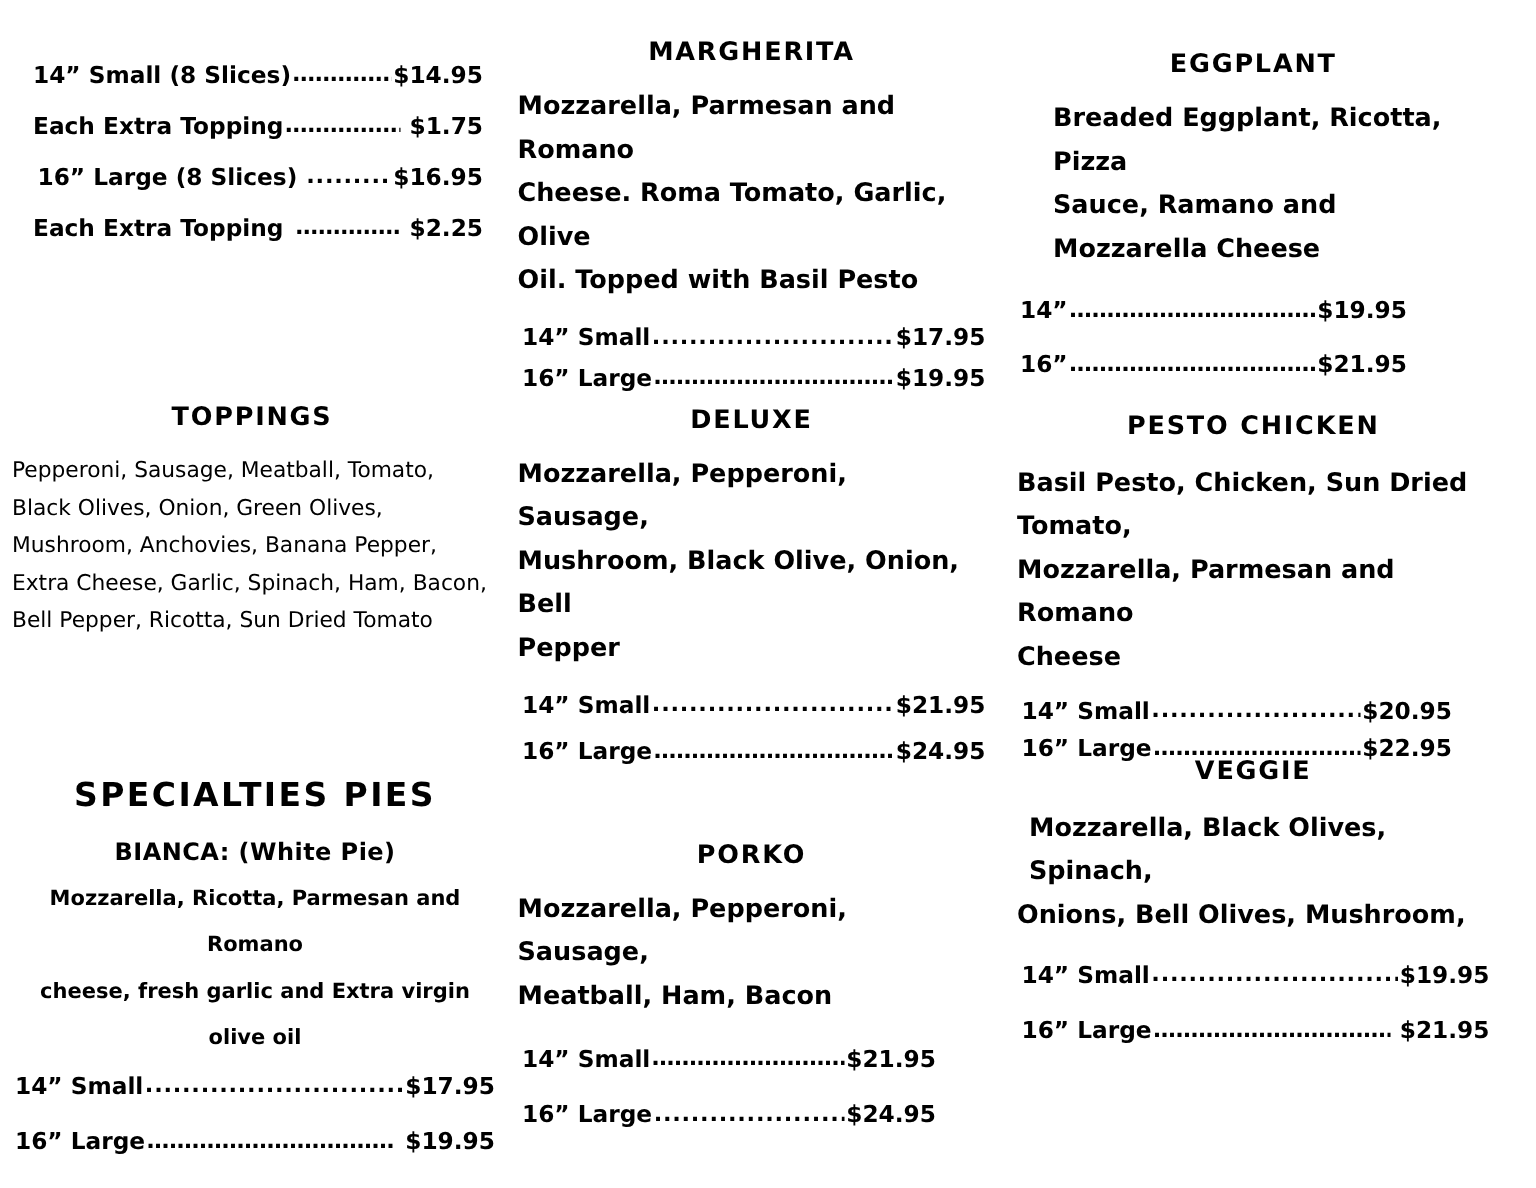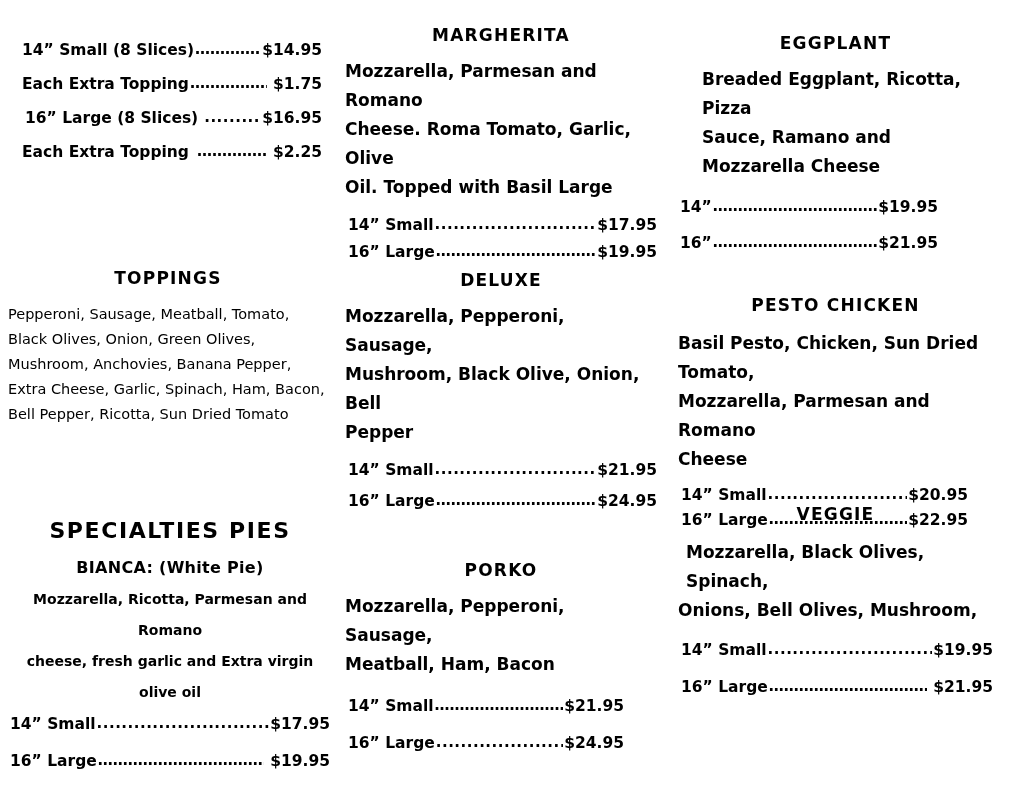--- a/index.html
+++ b/index.html
@@ -111,21 +111,21 @@
         <span class="p-price">$2.25</span>
       </div>
     </div>
   </div>
 
   <div class="block" style="left:345px; top:25px; width:312px;">
     <div class="heading h-normal">MARGHERITA</div>
     <div class="desc" style="margin-top:12px;">
       <div>Mozzarella, Parmesan and Romano</div>
       <div>Cheese. Roma  Tomato,  Garlic, Olive</div>
-      <div>Oil. Topped with Basil Large</div>
+      <div>Oil. Topped with Basil Pesto</div>
     </div>
     <div class="prices" style="margin-top:14px; padding-left:3px;">
       <div class="price-row" style="margin-bottom:9px;">
         <span class="p-label">14”   Small</span>
         <span class="p-dots fine"></span>
         <span class="p-price">$17.95</span>
       </div>
       <div class="price-row">
         <span class="p-label">16”   Large</span>
         <span class="p-dots"></span>
@@ -179,21 +179,21 @@
         <span class="p-price">$21.95</span>
       </div>
       <div class="price-row">
         <span class="p-label">16”   Large</span>
         <span class="p-dots"></span>
         <span class="p-price">$24.95</span>
       </div>
     </div>
   </div>
 
-  <div class="block" style="left:678px; top:295px; width:315px;">
+  <div class="block" style="left:678px; top:274px; width:315px;">
     <div class="heading h-normal">PESTO CHICKEN</div>
     <div class="desc" style="margin-top:14px;">
       <div>Basil Pesto, Chicken, Sun Dried Tomato,</div>
       <div>Mozzarella, Parmesan and Romano</div>
       <div>Cheese</div>
     </div>
     <div class="prices" style="margin-top:12px; width:287px; padding-left:3px;">
       <div class="price-row" style="margin-bottom:7px;">
         <span class="p-label">14”   Small</span>
         <span class="p-dots fine"></span>

